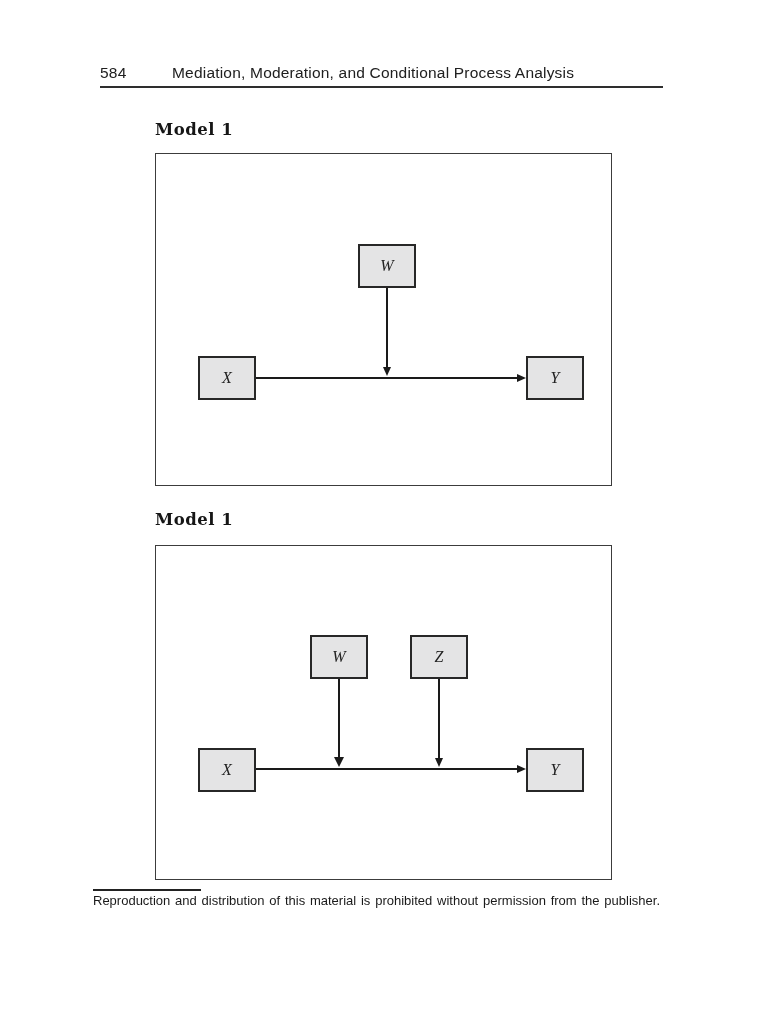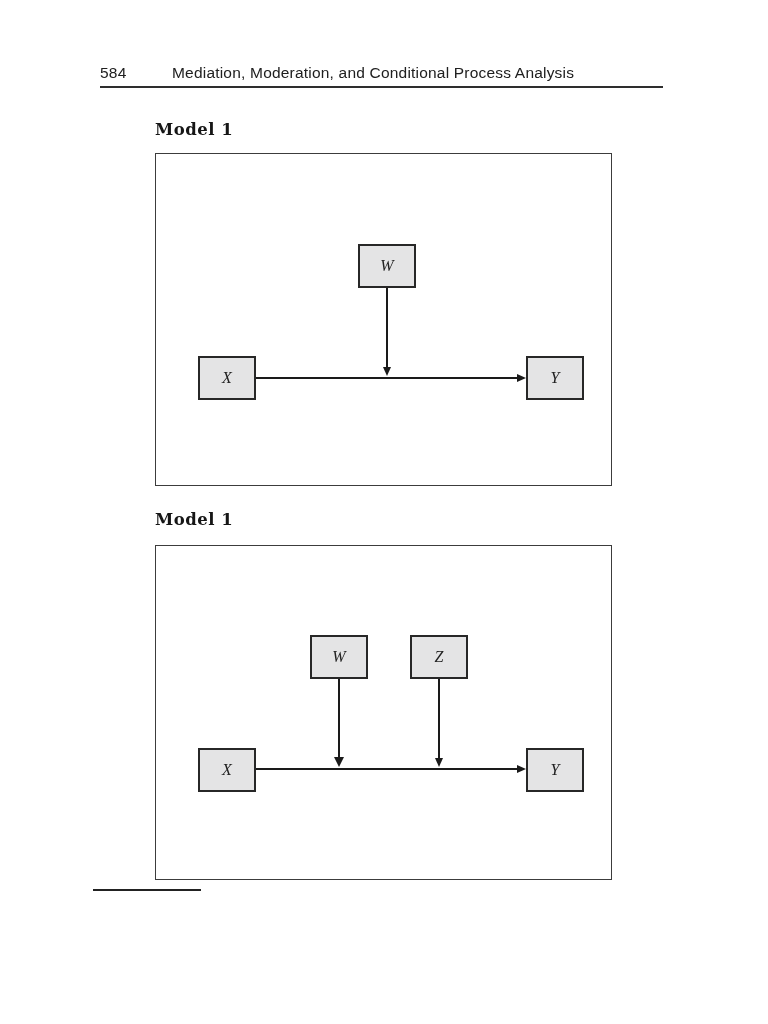--- a/index.html
+++ b/index.html
@@ -178,13 +178,14 @@
   <div class="hline" id="m2-hline"></div>
   <div class="head-right" id="m2-hhead"></div>
   <div class="vline" id="m2-w-vline"></div>
   <div class="head-down big" id="m2-w-vhead"></div>
   <div class="vline" id="m2-z-vline"></div>
   <div class="head-down" id="m2-z-vhead"></div>
 </div>
 
 <div class="footnote-rule"></div>
 <div class="footer">
+  <div class="jline">Reproduction and distribution of this material is prohibited without permission from the publisher.</div>
 </div>
 
 </body></html>

